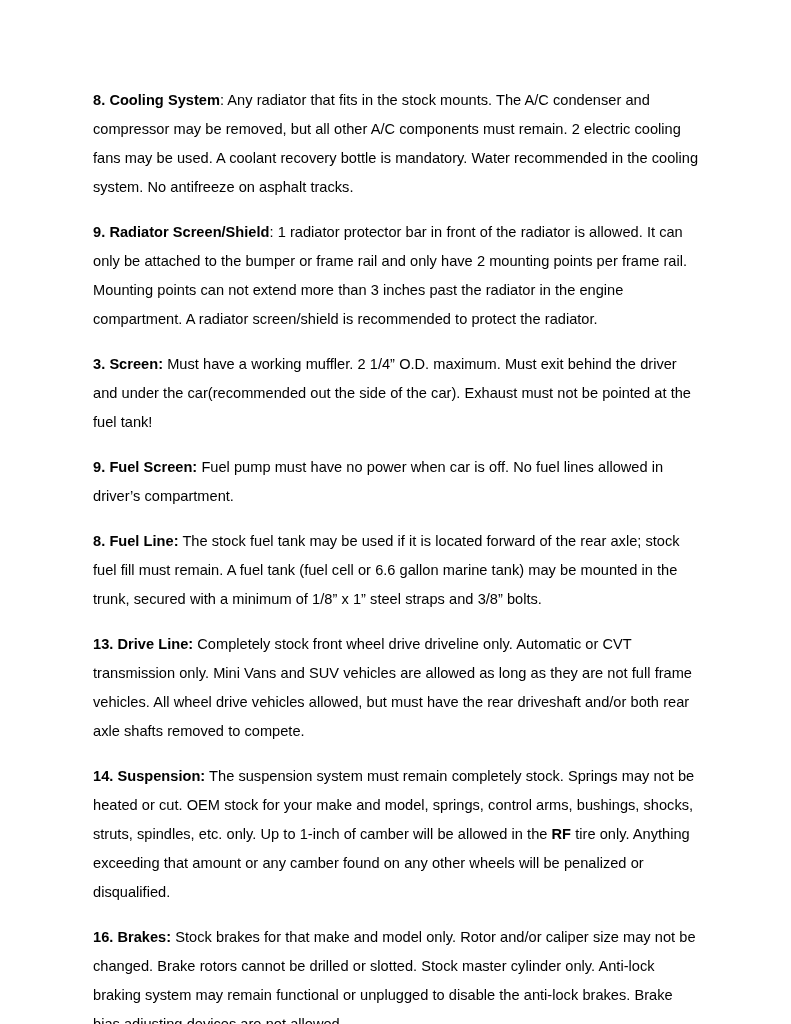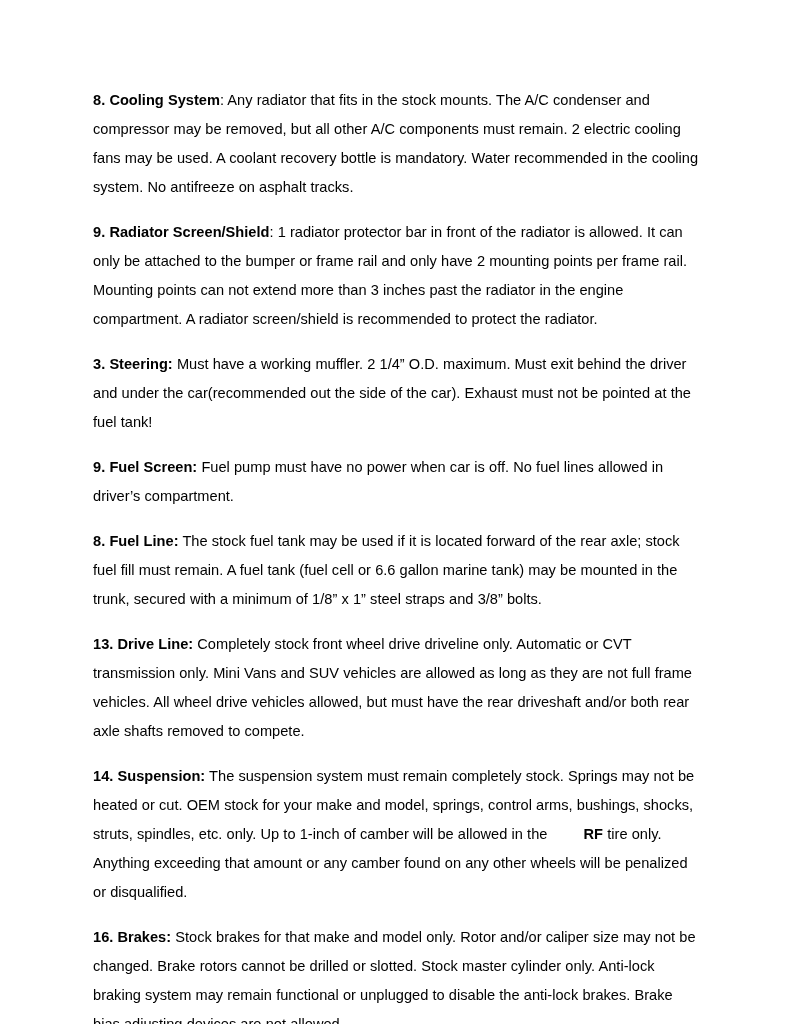--- a/index.html
+++ b/index.html
@@ -36,39 +36,38 @@
     color: #010101;
   }
   .rule-para:last-child {
     margin-bottom: 0;
   }
   .rule-head {
     font-weight: bold;
   }
   .emph {
     font-weight: bold;
-    margin-left: 32px;
   }
 </style>
 </head>
 <body>
 
 <div class="page">
   <div class="doc-body">
 
     <p class="rule-para">
       <span class="rule-head"><span>8.</span> <span>Cooling System</span></span><span>: </span><span>Any radiator that fits in the stock mounts. The A/C condenser and compressor may be removed, but all other A/C components must remain. 2 electric cooling fans may be used. A coolant recovery bottle is mandatory. Water recommended in the cooling system. No antifreeze on asphalt tracks.</span>
     </p>
 
     <p class="rule-para">
       <span class="rule-head"><span>9.</span> <span>Radiator Screen/Shield</span></span><span>: </span><span>1 radiator protector bar in front of the radiator is allowed. It can only be attached to the bumper or frame rail and only have 2 mounting points per frame rail. Mounting points can not extend more than 3 inches past the radiator in the engine compartment. A radiator screen/shield is recommended to protect the radiator.</span>
     </p>
 
     <p class="rule-para">
-      <span class="rule-head"><span>3.</span> <span>Steering</span><span>:</span></span><span> </span><span>Must have a working muffler. 2 1/4” O.D. maximum. Must exit behind the driver and under the car(recommended out the side of the car). Exhaust must not be pointed at the fuel tank!</span>
+      <span class="rule-head"><span>3.</span> <span>Screen</span><span>:</span></span><span> </span><span>Must have a working muffler. 2 1/4” O.D. maximum. Must exit behind the driver and under the car(recommended out the side of the car). Exhaust must not be pointed at the fuel tank!</span>
     </p>
 
     <p class="rule-para">
       <span class="rule-head"><span>9.</span> <span>Fuel Screen</span><span>:</span></span><span> </span><span>Fuel pump must have no power when car is off. No fuel lines allowed in driver’s compartment.</span>
     </p>
 
     <p class="rule-para">
       <span class="rule-head"><span>8.</span> <span>Fuel Line</span><span>:</span></span><span> </span><span>The stock fuel tank may be used if it is located forward of the rear axle; stock fuel fill must remain. A fuel tank (fuel cell or 6.6 gallon marine tank) may be mounted in the trunk, secured with a minimum of 1/8” x 1” steel straps and 3/8” bolts.</span>
     </p>
 

